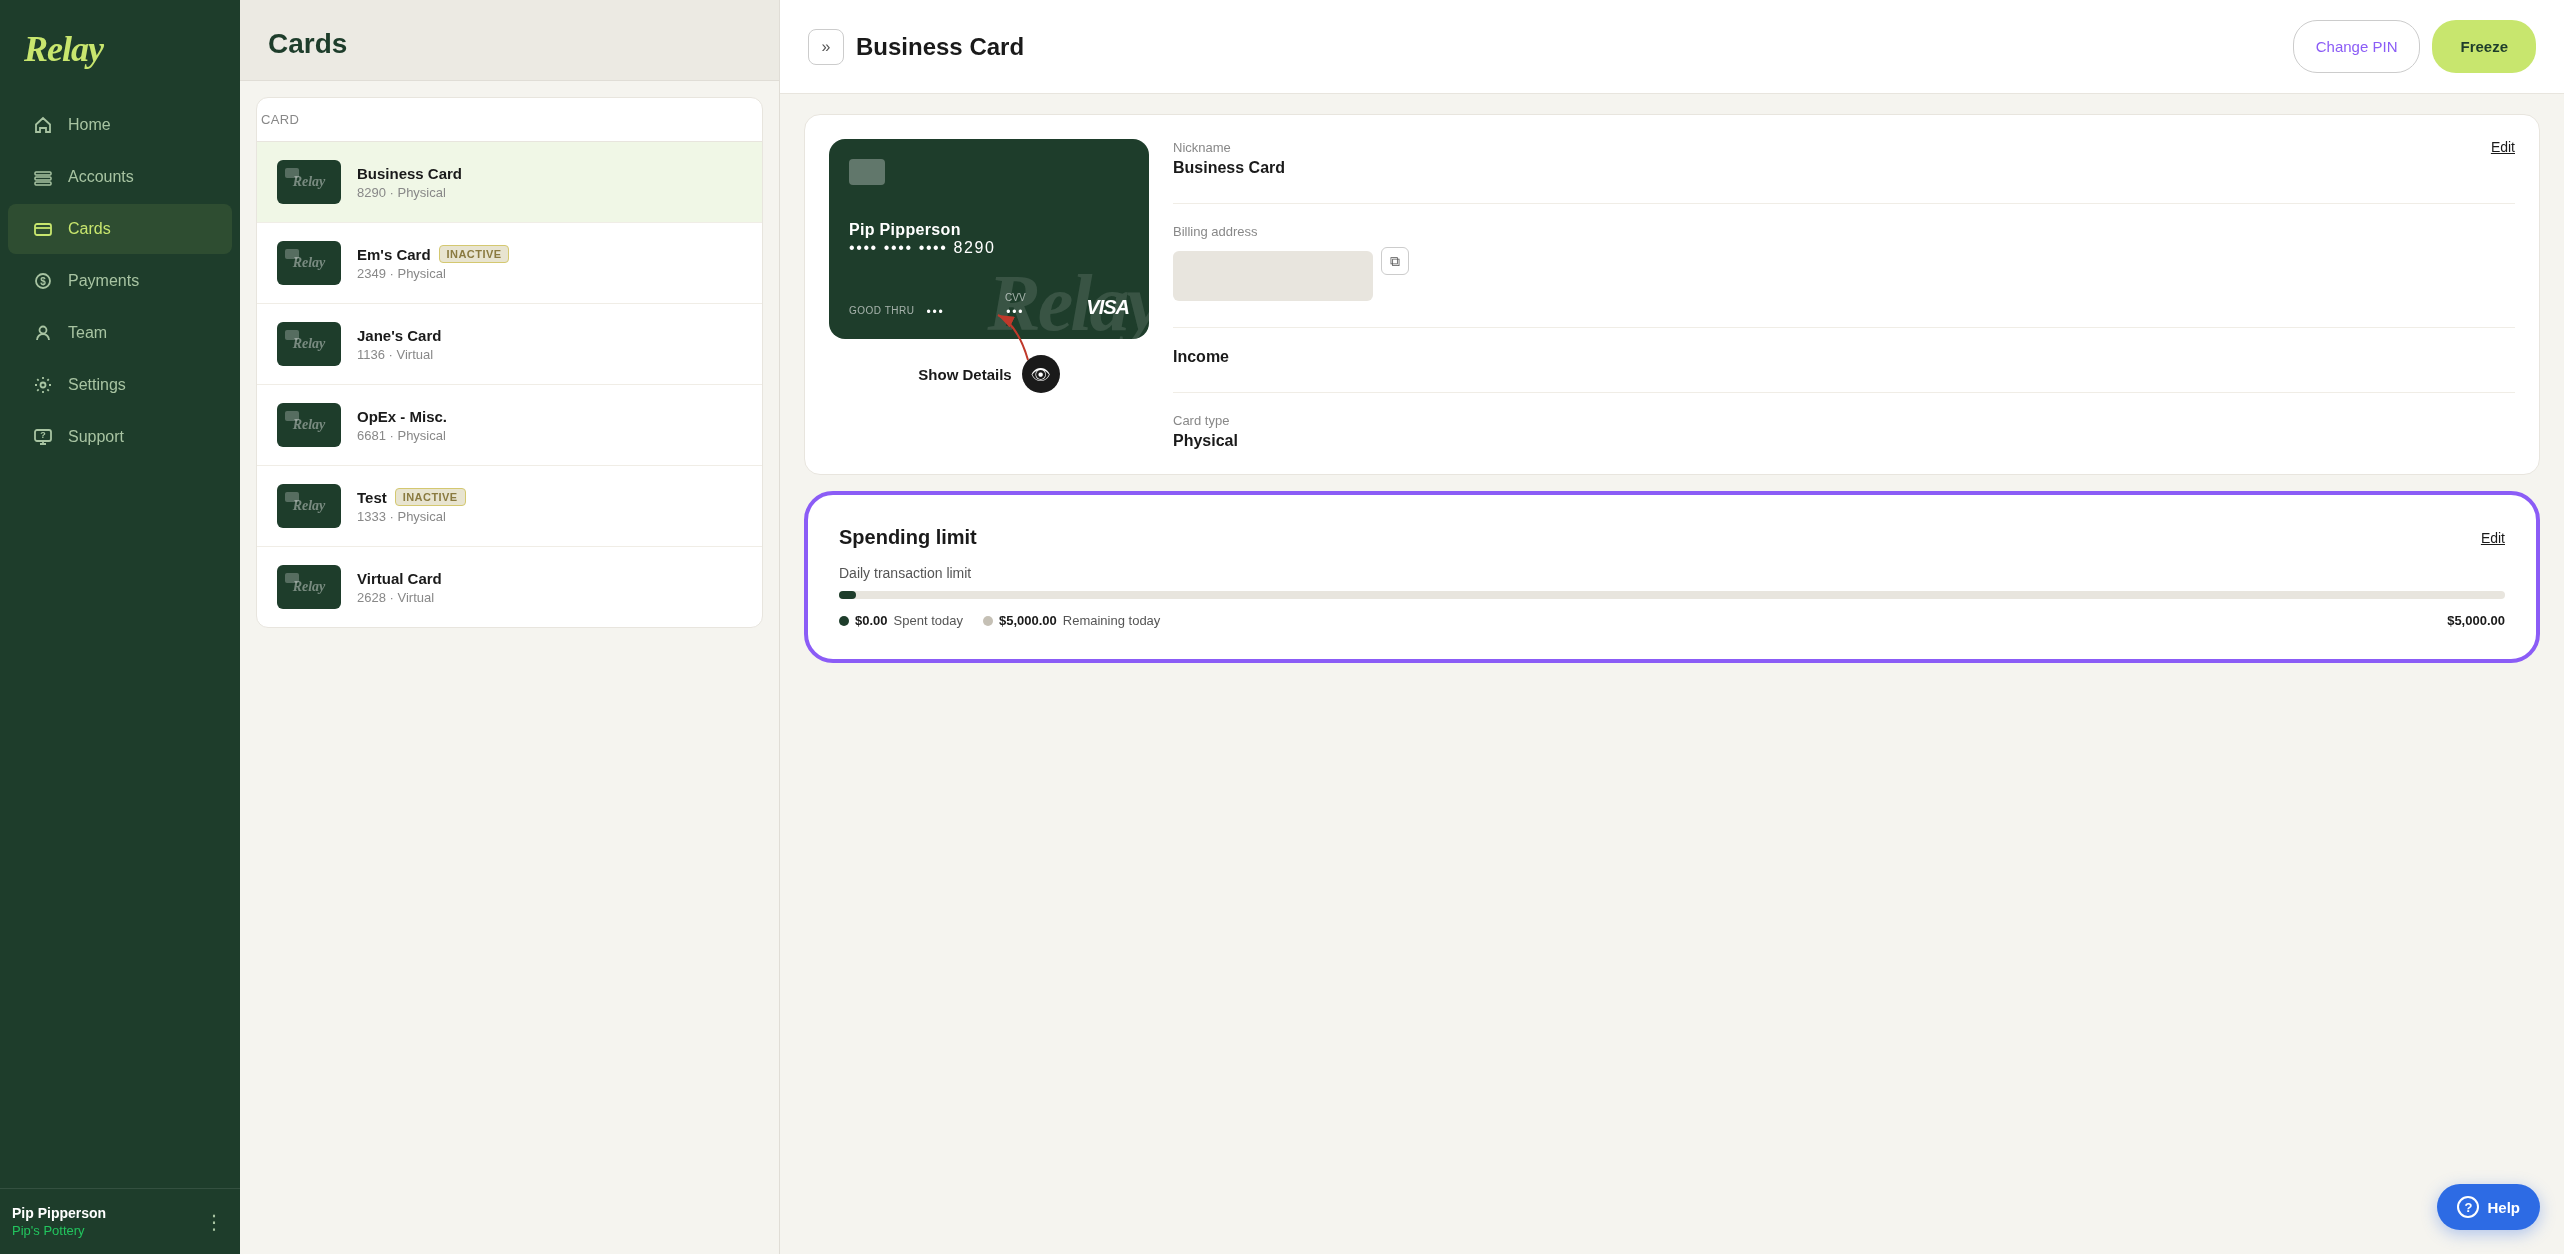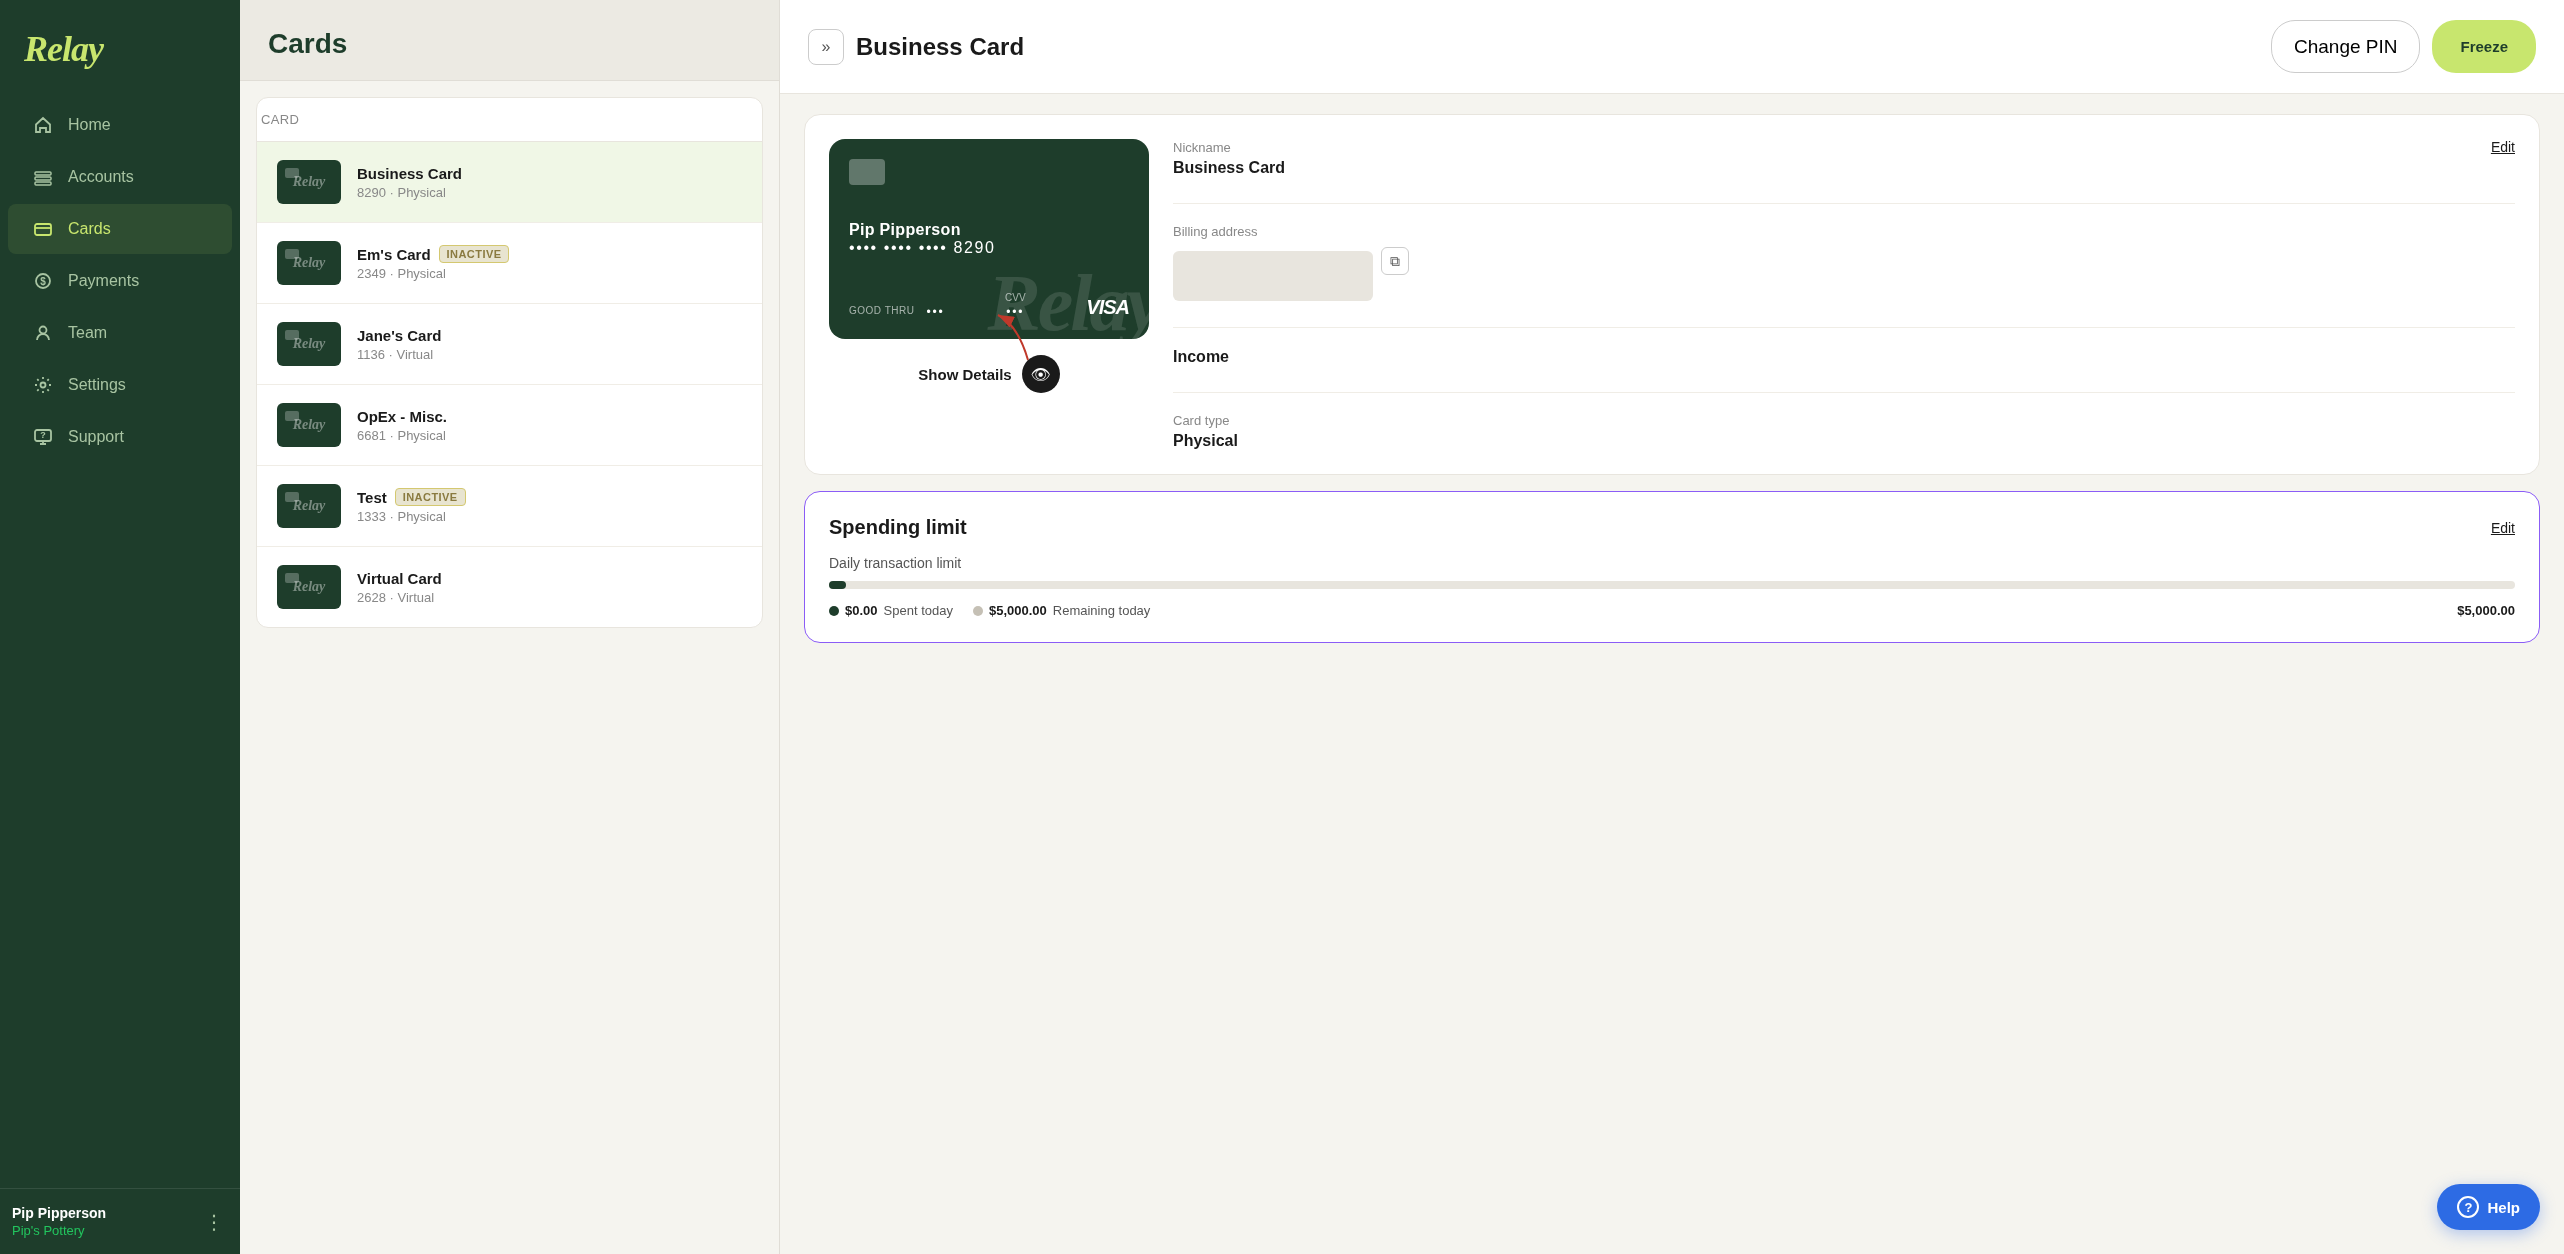--- a/index.html
+++ b/index.html
@@ -212,23 +212,23 @@
     }
     .detail-header-actions {
       display: flex;
       gap: 12px;
     }
     .btn-change-pin {
       padding: 10px 22px;
       border: 1.5px solid #ccc;
       border-radius: 24px;
       background: white;
-      font-size: 19px;
+      font-size: 15px;
       font-weight: 500;
-      color: #000000;
+      color: #8b5cf6;
       cursor: pointer;
     }
     .btn-freeze {
       padding: 18px 28px;
       border: none;
       border-radius: 24px;
       background: #c8e66e;
       font-size: 15px;
       font-weight: 700;
       color: #1e3d2b;
@@ -423,23 +423,23 @@
     .billing-row {
       display: flex;
       align-items: flex-start;
       gap: 8px;
       margin-top: 4px;
     }
 
     
     .spending-section {
       background: white;
-      border-radius: 16px;
-      border: 1px solid #8b5cf6;
-      padding: 24px;
+      border-radius: 29px;
+      border: 4px solid #8b5cf6;
+      padding: 31px;
     }
     .spending-header {
       display: flex;
       justify-content: space-between;
       align-items: center;
       margin-bottom: 16px;
     }
     .spending-title {
       font-size: 20px;
       font-weight: 700;

